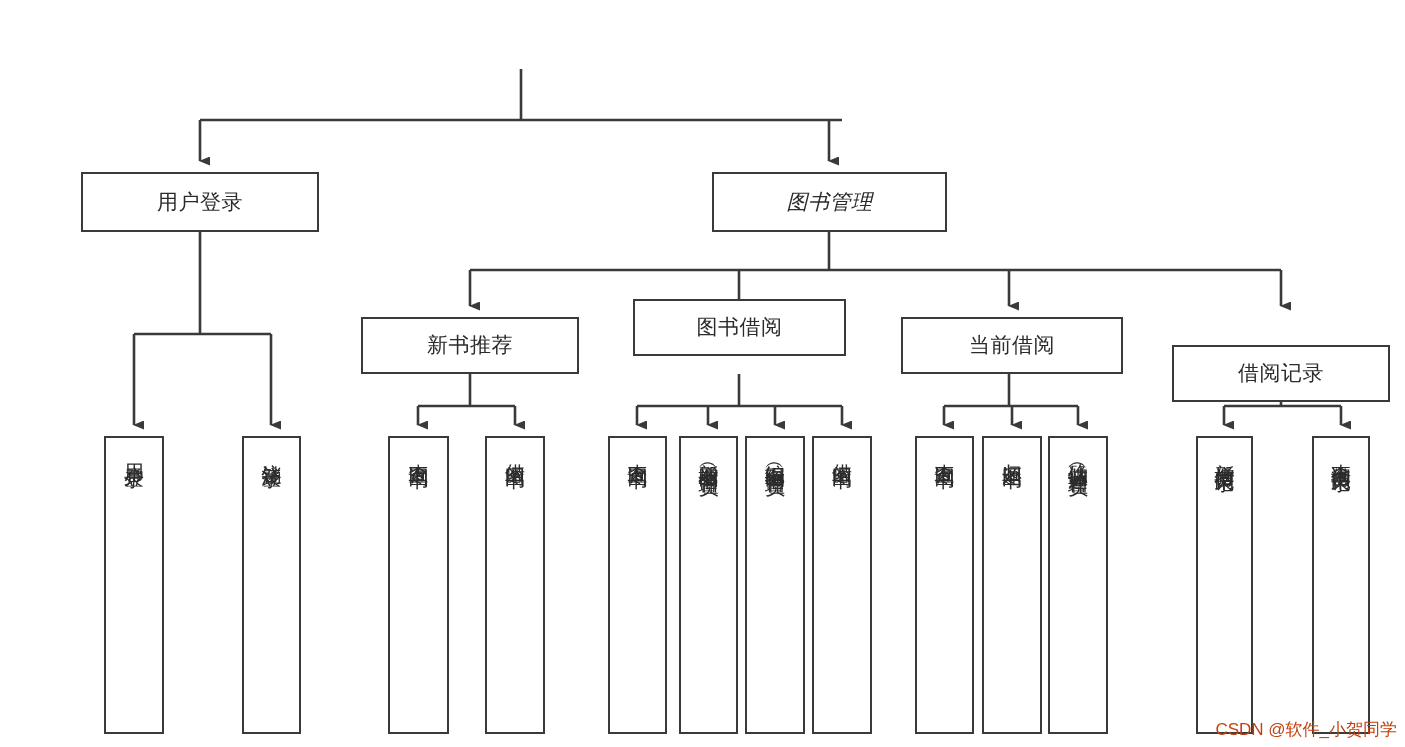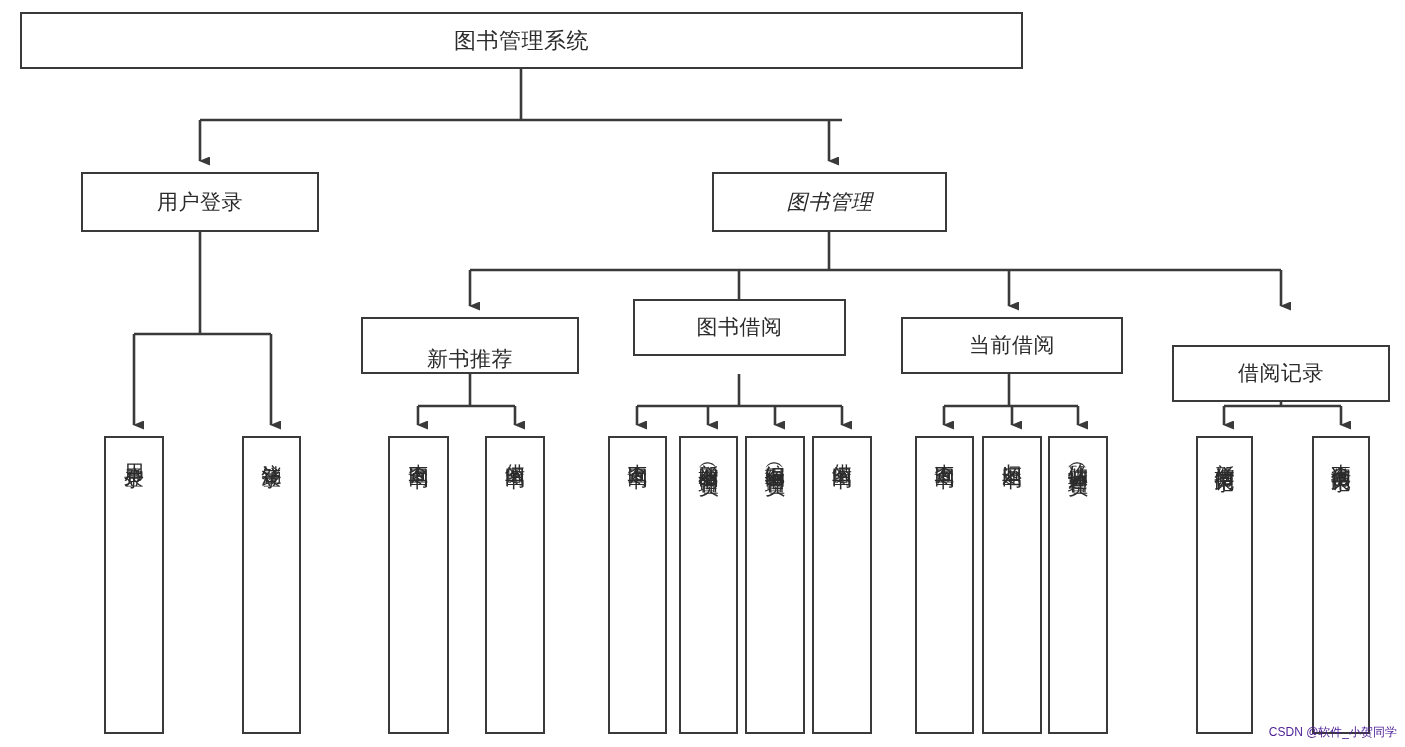--- a/index.html
+++ b/index.html
@@ -46,22 +46,22 @@
     line-height:1.25;
     letter-spacing:2px;
     white-space:nowrap;
   }
   #root-node .label{font-size:22px;}
 
   .watermark{
     position:absolute;
     right:8px;
     bottom:6px;
-    font-size:12px;
-    color:#4c1d95;
+    font-size:17px;
+    color:#c2410c;
     white-space:nowrap;
     user-select:none;
   }
 </style>
 </head>
 <body>
 
 <div id="diagram">
 
   <svg id="wires" viewBox="0 0 1405 747" xmlns="http://www.w3.org/2000/svg">
@@ -107,32 +107,29 @@
       <path d="M1012,406 L1012,425" marker-end="url(#arrow)"></path>
       <path d="M1078,406 L1078,425" marker-end="url(#arrow)"></path>
 
       <path d="M1281,374 L1281,406"></path>
       <path d="M1224,406 L1341,406"></path>
       <path d="M1224,406 L1224,425" marker-end="url(#arrow)"></path>
       <path d="M1341,406 L1341,425" marker-end="url(#arrow)"></path>
     </g>
   </svg>
 
-  <div class="node horiz" id="root-node" style="left: 20px; top: 12px; width: 1003px; height: 57px;">
-    <span class="label">图书管理系统</span>
-  </div>
 
   <div class="node horiz" style="left: 81px; top: 172px; width: 238px; height: 60px;">
     <span class="label">用户登录</span>
   </div>
   <div class="node horiz" style="left: 712px; top: 172px; width: 235px; height: 60px; font-style: italic;">
     <span class="label">图书管理</span>
   </div>
 
-  <div class="node horiz" style="left: 361px; top: 317px; width: 218px; height: 57px; align-items: flex-end;">
+  <div class="node horiz" style="left: 361px; top: 317px; width: 218px; height: 57px;">
     <span class="label">新书推荐</span>
   </div>
   <div class="node horiz" style="left: 633px; top: 299px; width: 213px; height: 57px;">
     <span class="label">图书借阅</span>
   </div>
   <div class="node horiz" style="left: 901px; top: 317px; width: 222px; height: 57px; justify-content: center;">
     <span class="label">当前借阅</span>
   </div>
   <div class="node horiz" style="left: 1172px; top: 317px; width: 218px; height: 57px; margin-top: 28px;">
     <span class="label">借阅记录</span>

